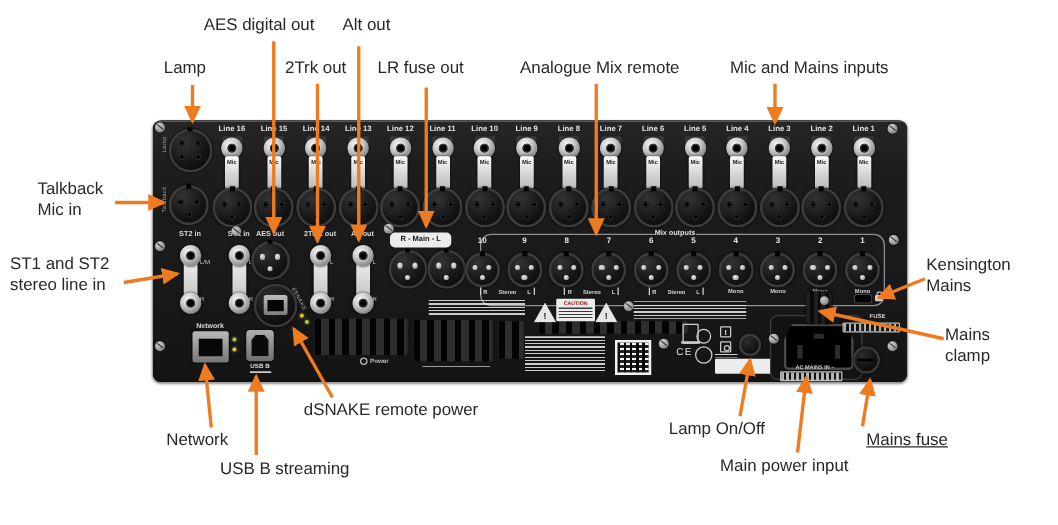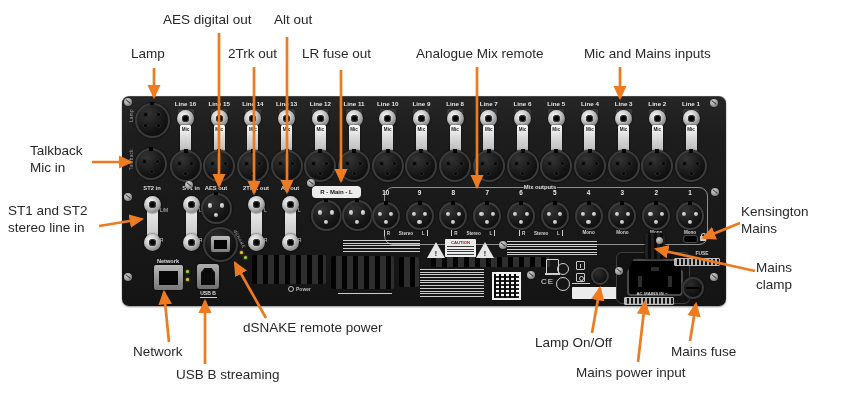--- a/index.html
+++ b/index.html
@@ -542,20 +542,20 @@
       <div class="co" style="left: 416px; top: 46px;">Analogue Mix remote</div>
       <div class="co" style="left: 584px; top: 46px;">Mic and Mains inputs</div>
       <div class="co" style="left: 30px; top: 143px;">Talkback
 Mic in</div>
       <div class="co" style="left: 8px; top: 203px;">ST1 and ST2
 stereo line in</div>
       <div class="co" style="left: 133px; top: 344px;">Network</div>
       <div class="co" style="left: 176px; top: 367px;">USB B streaming</div>
       <div class="co" style="left: 243px; top: 320px;">dSNAKE remote power</div>
       <div class="co" style="left: 535px; top: 335px;">Lamp On/Off</div>
-      <div class="co" style="left: 576px; top: 365px;">Mains power input</div>
-      <div class="co" style="left: 671px; top: 344px;">Mains fuse</div>
+      <div class="co" style="left: 576px; top: 365px;">Main power input</div>
+      <div class="co" style="left: 693px; top: 344px; text-decoration: underline;">Mains fuse</div>
       <div class="co" style="left: 741px; top: 204px;">Kensington
 Mains</div>
       <div class="co" style="left: 756px; top: 260px;">Mains
 clamp</div>
     </div>
 </div>
 
 </body></html>

